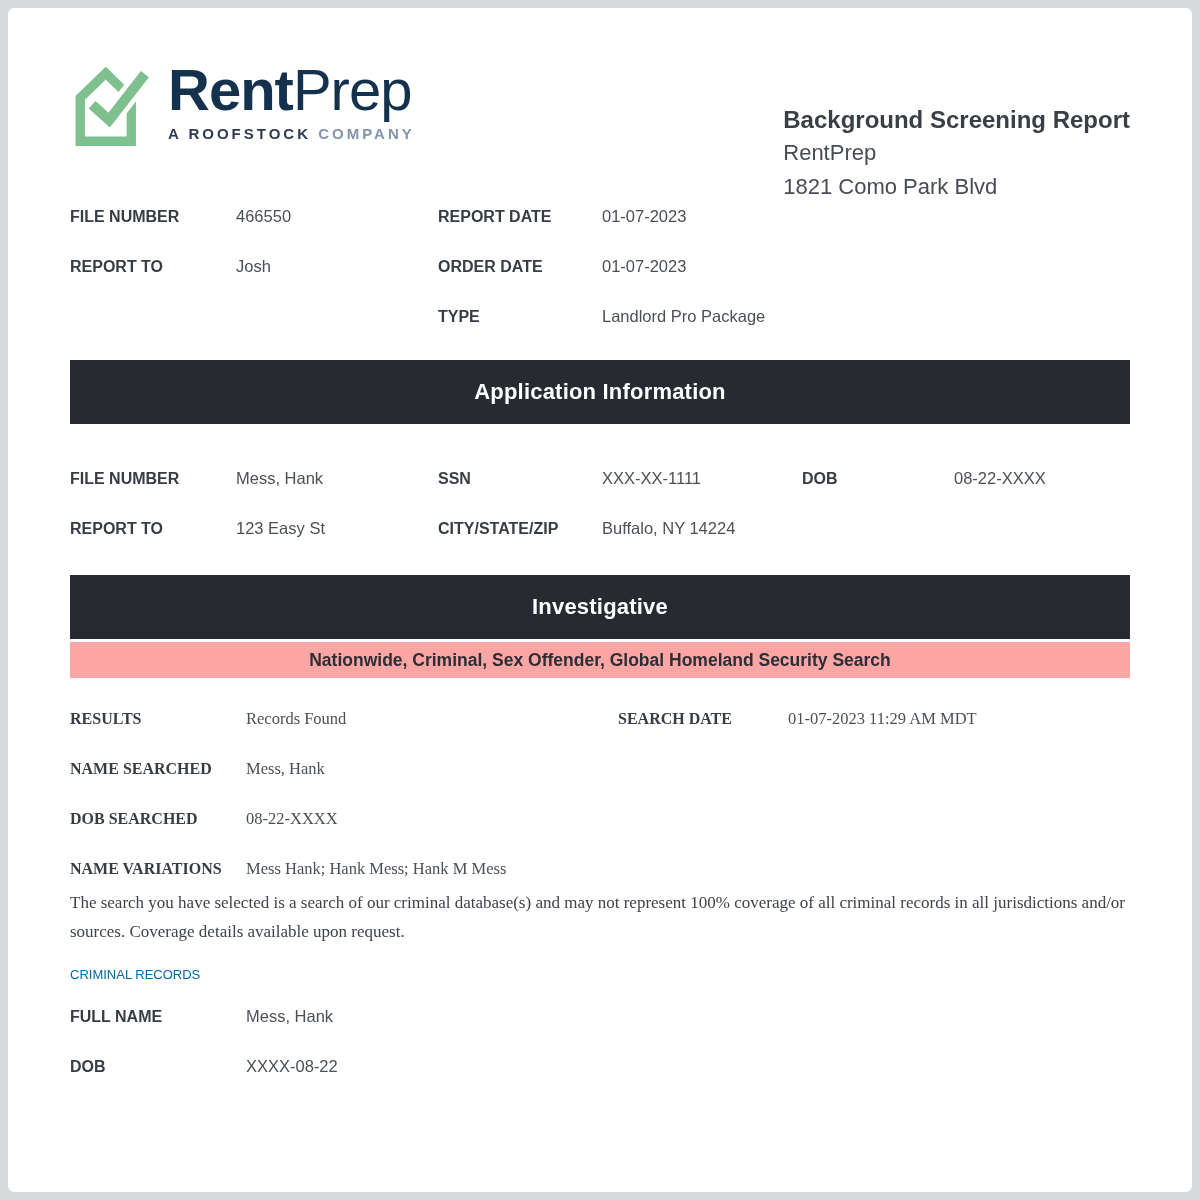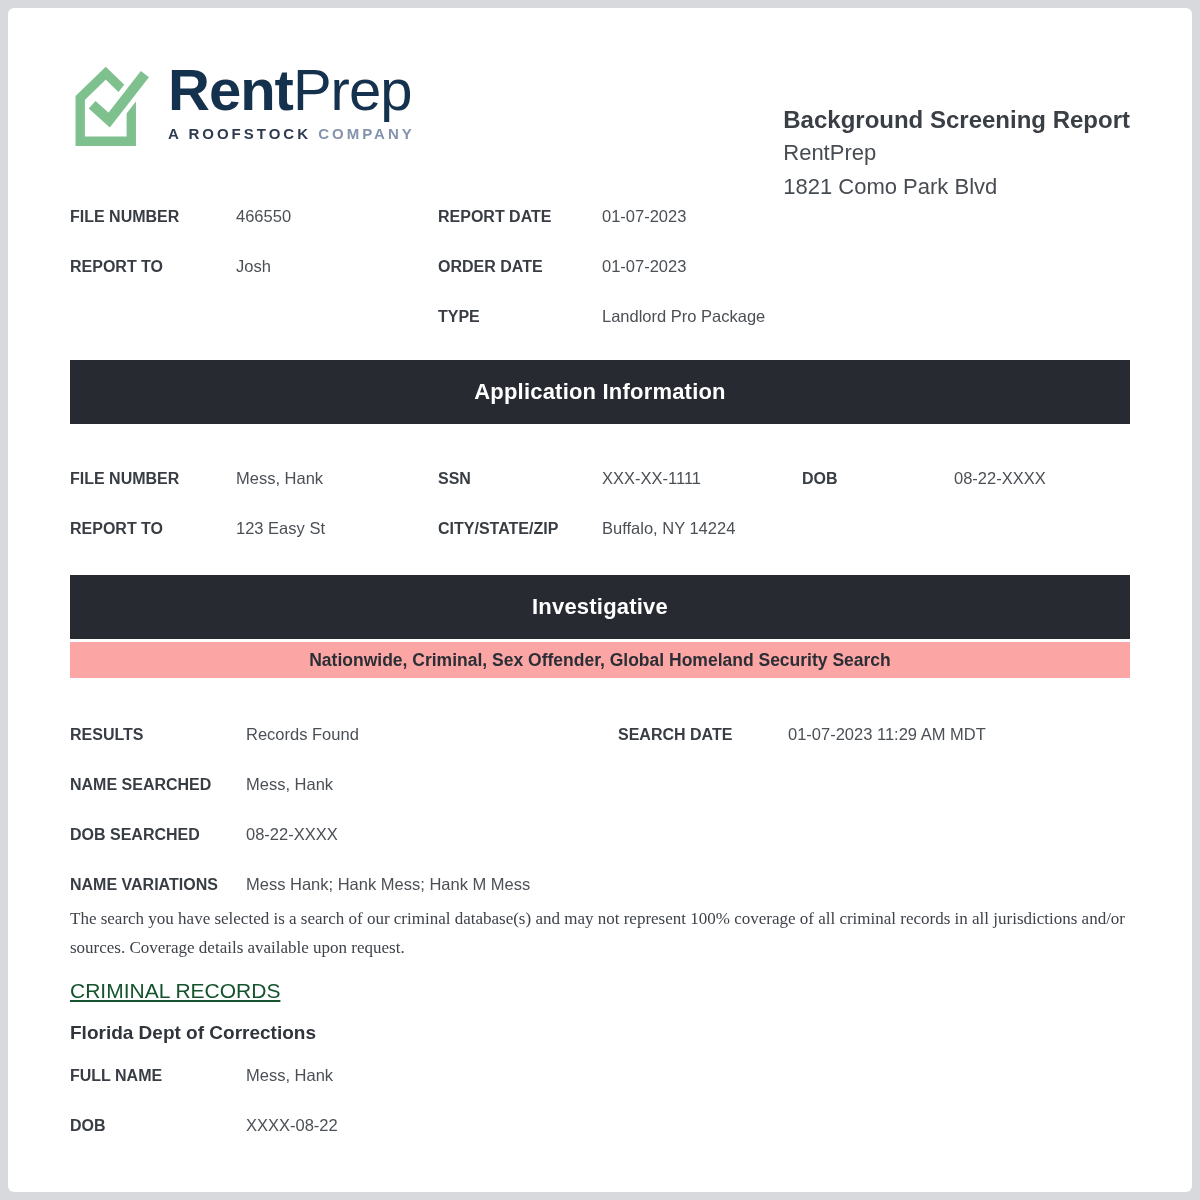--- a/index.html
+++ b/index.html
@@ -41,21 +41,21 @@
 
   .grid-row { display: grid; align-items: start; margin-bottom: 27px; }
   .grid-row:last-child { margin-bottom: 0; }
   .grid-top  { grid-template-columns: 166px 202px 164px 1fr; }
   .grid-app  { grid-template-columns: 166px 202px 164px 200px 152px 1fr; }
   .grid-res1 { grid-template-columns: 176px 372px 170px 1fr; }
   .grid-kv   { grid-template-columns: 176px 1fr; }
 
   .file-info { margin-top: 20px; }
   .app-fields { margin-top: 43px; }
-  .results-fields { margin-top: 45px; }
+  .results-fields { margin-top: 29px; font-family: Liberation Serif, serif; }
   .record-fields { margin-top: 19px; }
 
   
   .banner-dark {
     margin-top: 32px;
     height: 64px;
     background: #272a30;
     color: #ffffff;
     font-size: 22px;
     font-weight: 700;
@@ -77,25 +77,24 @@
   .disclaimer {
     margin-top: 8px;
     font-size: 17px;
     line-height: 29px;
     color: #3e434a;
     font-weight: 400;
     font-family: Liberation Serif, serif;
   }
   .criminal-records-heading {
     margin-top: 17px;
-    font-size: 21px;
+    font-size: 13px;
     font-weight: 400;
-    color: #14532d;
+    color: #0369a1;
     line-height: 23px;
-    text-decoration: underline;
   }
   .record-source {
     margin-top: 19px;
     font-size: 19px;
     font-weight: 700;
     color: #30353c;
     line-height: 24px;
   }
 </style>
 </head>
@@ -186,21 +185,20 @@
     </div>
     <div class="grid-row grid-kv">
       <div class="label">NAME VARIATIONS</div>
       <div class="value">Mess Hank; Hank Mess; Hank M Mess</div>
     </div>
   </div>
 
   <p class="disclaimer">The search you have selected  is a search of our criminal database(s) and may not represent 100% coverage of all criminal records in all jurisdictions and/or sources. Coverage details available upon request.</p>
 
   <div class="criminal-records-heading">CRIMINAL RECORDS</div>
-  <div class="record-source">Florida Dept of Corrections</div>
 
   <div class="record-fields">
     <div class="grid-row grid-kv">
       <div class="label">FULL NAME</div>
       <div class="value">Mess, Hank</div>
     </div>
     <div class="grid-row grid-kv">
       <div class="label">DOB</div>
       <div class="value">XXXX-08-22</div>
     </div>

